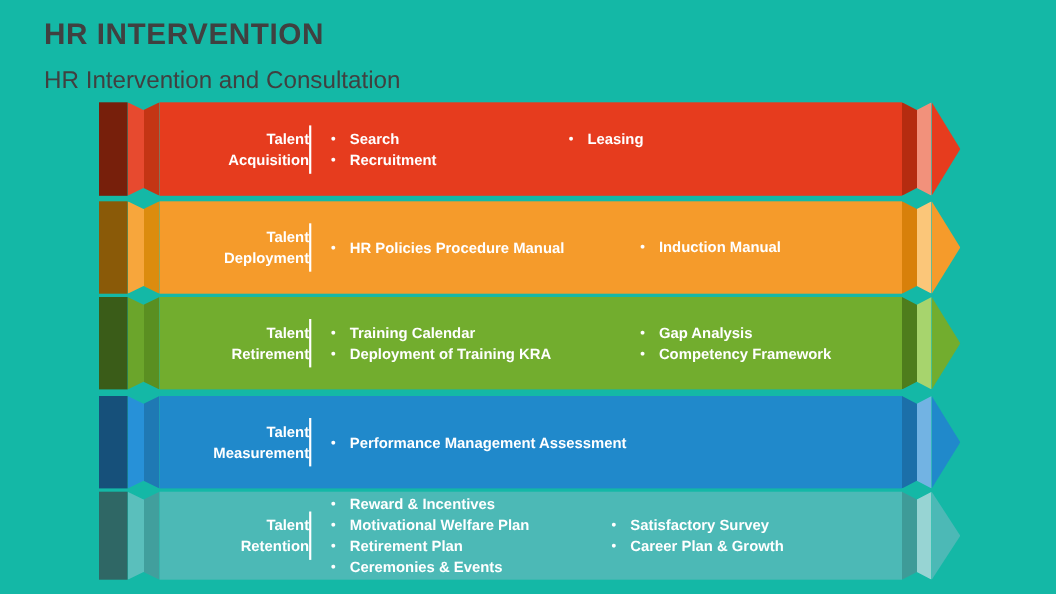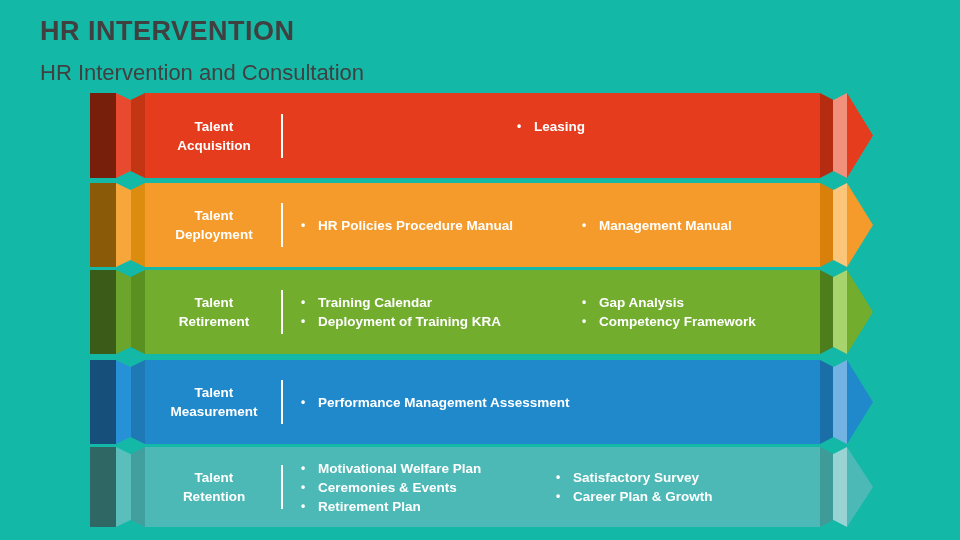--- a/index.html
+++ b/index.html
@@ -32,21 +32,21 @@
   .rfold{width:27px;}
   .arrow{
     width:26px;flex:0 0 26px;
     clip-path:polygon(0 0,100% 50%,0 100%);
   }
   .main{
     flex:1 1 auto;position:relative;display:flex;align-items:center;
     color:#fff;
   }
   .label{
-    width:134px;flex:0 0 134px;margin-left:2px;text-align:center;
+    width:134px;flex:0 0 134px;margin-left:2px;text-align:right;
     font-size:13.5px;font-weight:700;line-height:19px;
   }
   .divider{width:2px;flex:0 0 2px;height:44px;background:#fff;align-self:center;}
   .col{list-style:none;margin:0;padding:0;font-size:13.5px;font-weight:600;line-height:19px;}
   .col li{position:relative;padding-left:17px;white-space:nowrap;}
   .col li::before{content:"\2022";position:absolute;left:0;top:0;font-size:12px;}
   .col1{margin-left:18px;}
   .col2{position:absolute;top:50%;transform:translateY(-50%);}
   .band-1 .col2{left:372px;transform:translateY(-100%);}
   .band-2 .col2{left:437px;}
@@ -90,20 +90,24 @@
 
     <div class="band band-1">
       <div class="left-block"></div>
       <div class="fold"></div>
       <div class="main">
         <div class="label">
           <span>Talent</span><br>
           <span>Acquisition</span>
         </div>
         <div class="divider"></div>
+        <ul class="col col1">
+          <li>Search</li>
+          <li>Recruitment</li>
+        </ul>
         <ul class="col col2">
           <li>Leasing</li>
         </ul>
       </div>
       <div class="rfold"></div>
       <div class="arrow"></div>
     </div>
 
     <div class="band band-2">
       <div class="left-block"></div>
@@ -111,21 +115,21 @@
       <div class="main">
         <div class="label">
           <span>Talent</span><br>
           <span>Deployment</span>
         </div>
         <div class="divider"></div>
         <ul class="col col1">
           <li>HR Policies Procedure Manual</li>
         </ul>
         <ul class="col col2">
-          <li>Management Manual</li>
+          <li>Induction Manual</li>
         </ul>
       </div>
       <div class="rfold"></div>
       <div class="arrow"></div>
     </div>
 
     <div class="band band-3">
       <div class="left-block"></div>
       <div class="fold"></div>
       <div class="main">
@@ -167,23 +171,24 @@
     <div class="band band-5">
       <div class="left-block"></div>
       <div class="fold"></div>
       <div class="main">
         <div class="label">
           <span>Talent</span><br>
           <span>Retention</span>
         </div>
         <div class="divider"></div>
         <ul class="col col1">
+          <li>Reward &amp; Incentives</li>
           <li>Motivational Welfare Plan</li>
+          <li>Retirement Plan</li>
           <li>Ceremonies &amp; Events</li>
-          <li>Retirement Plan</li>
         </ul>
         <ul class="col col2">
           <li>Satisfactory Survey</li>
           <li>Career Plan &amp; Growth</li>
         </ul>
       </div>
       <div class="rfold"></div>
       <div class="arrow"></div>
     </div>
 

